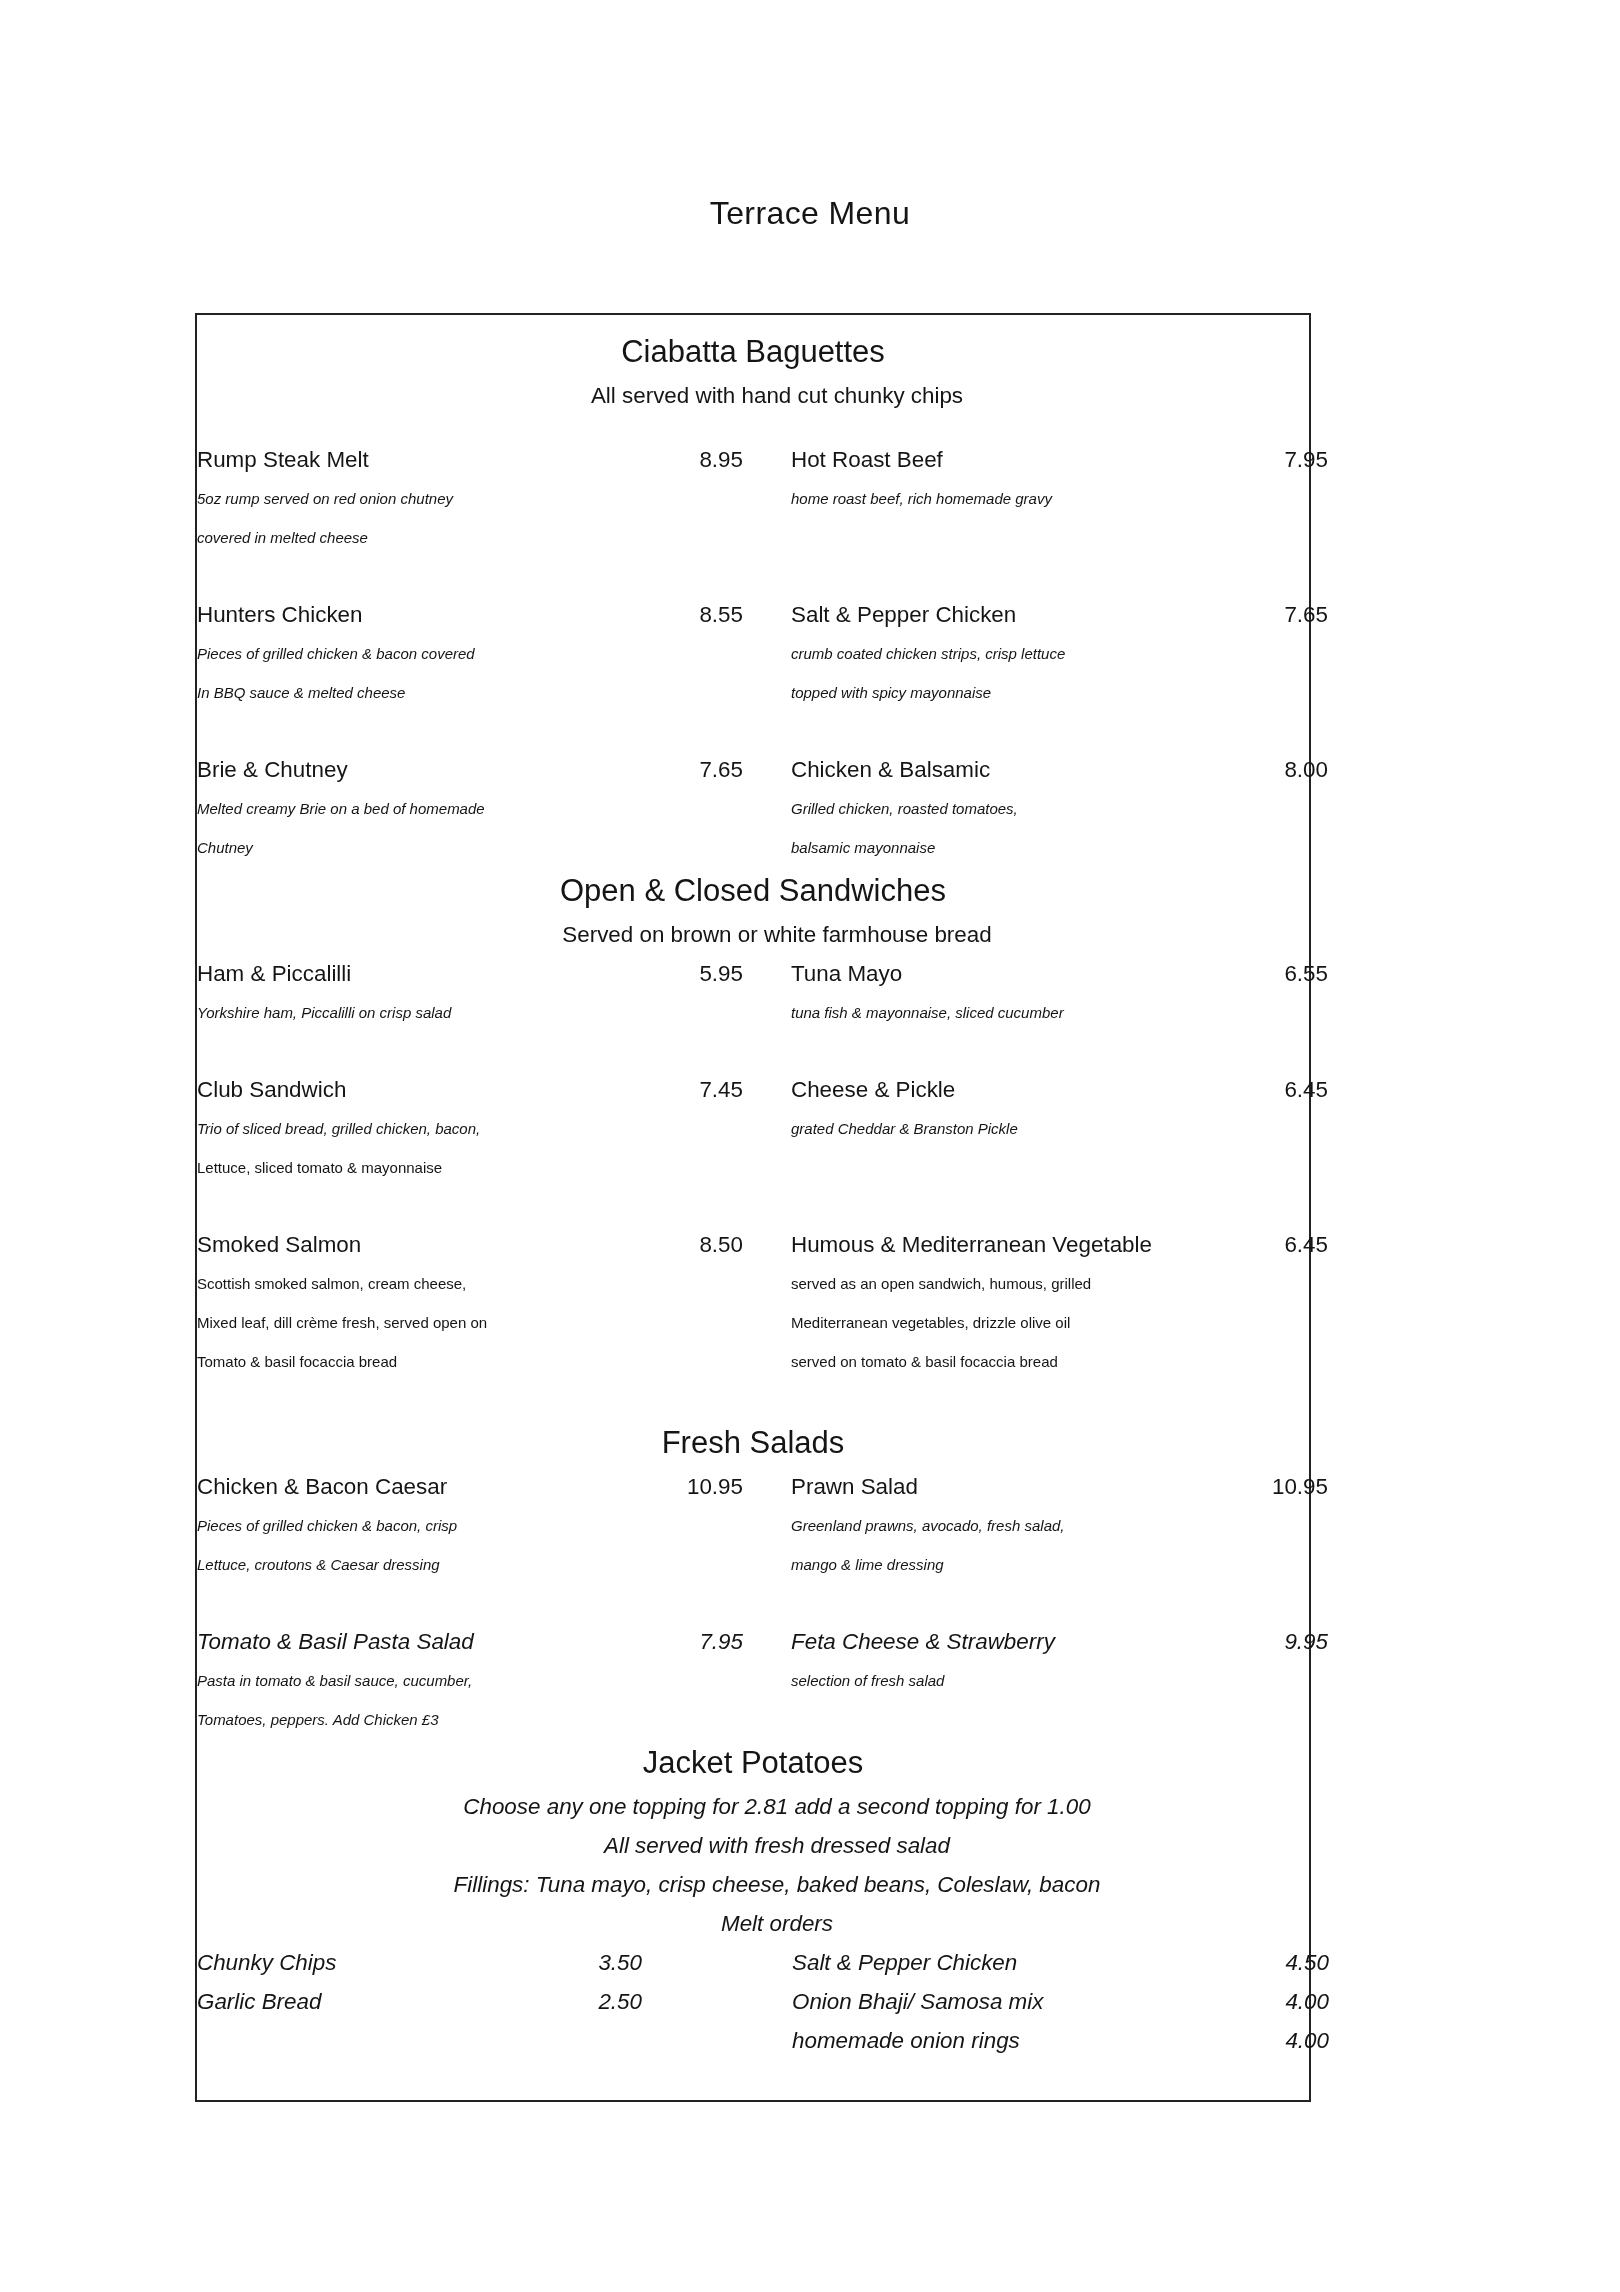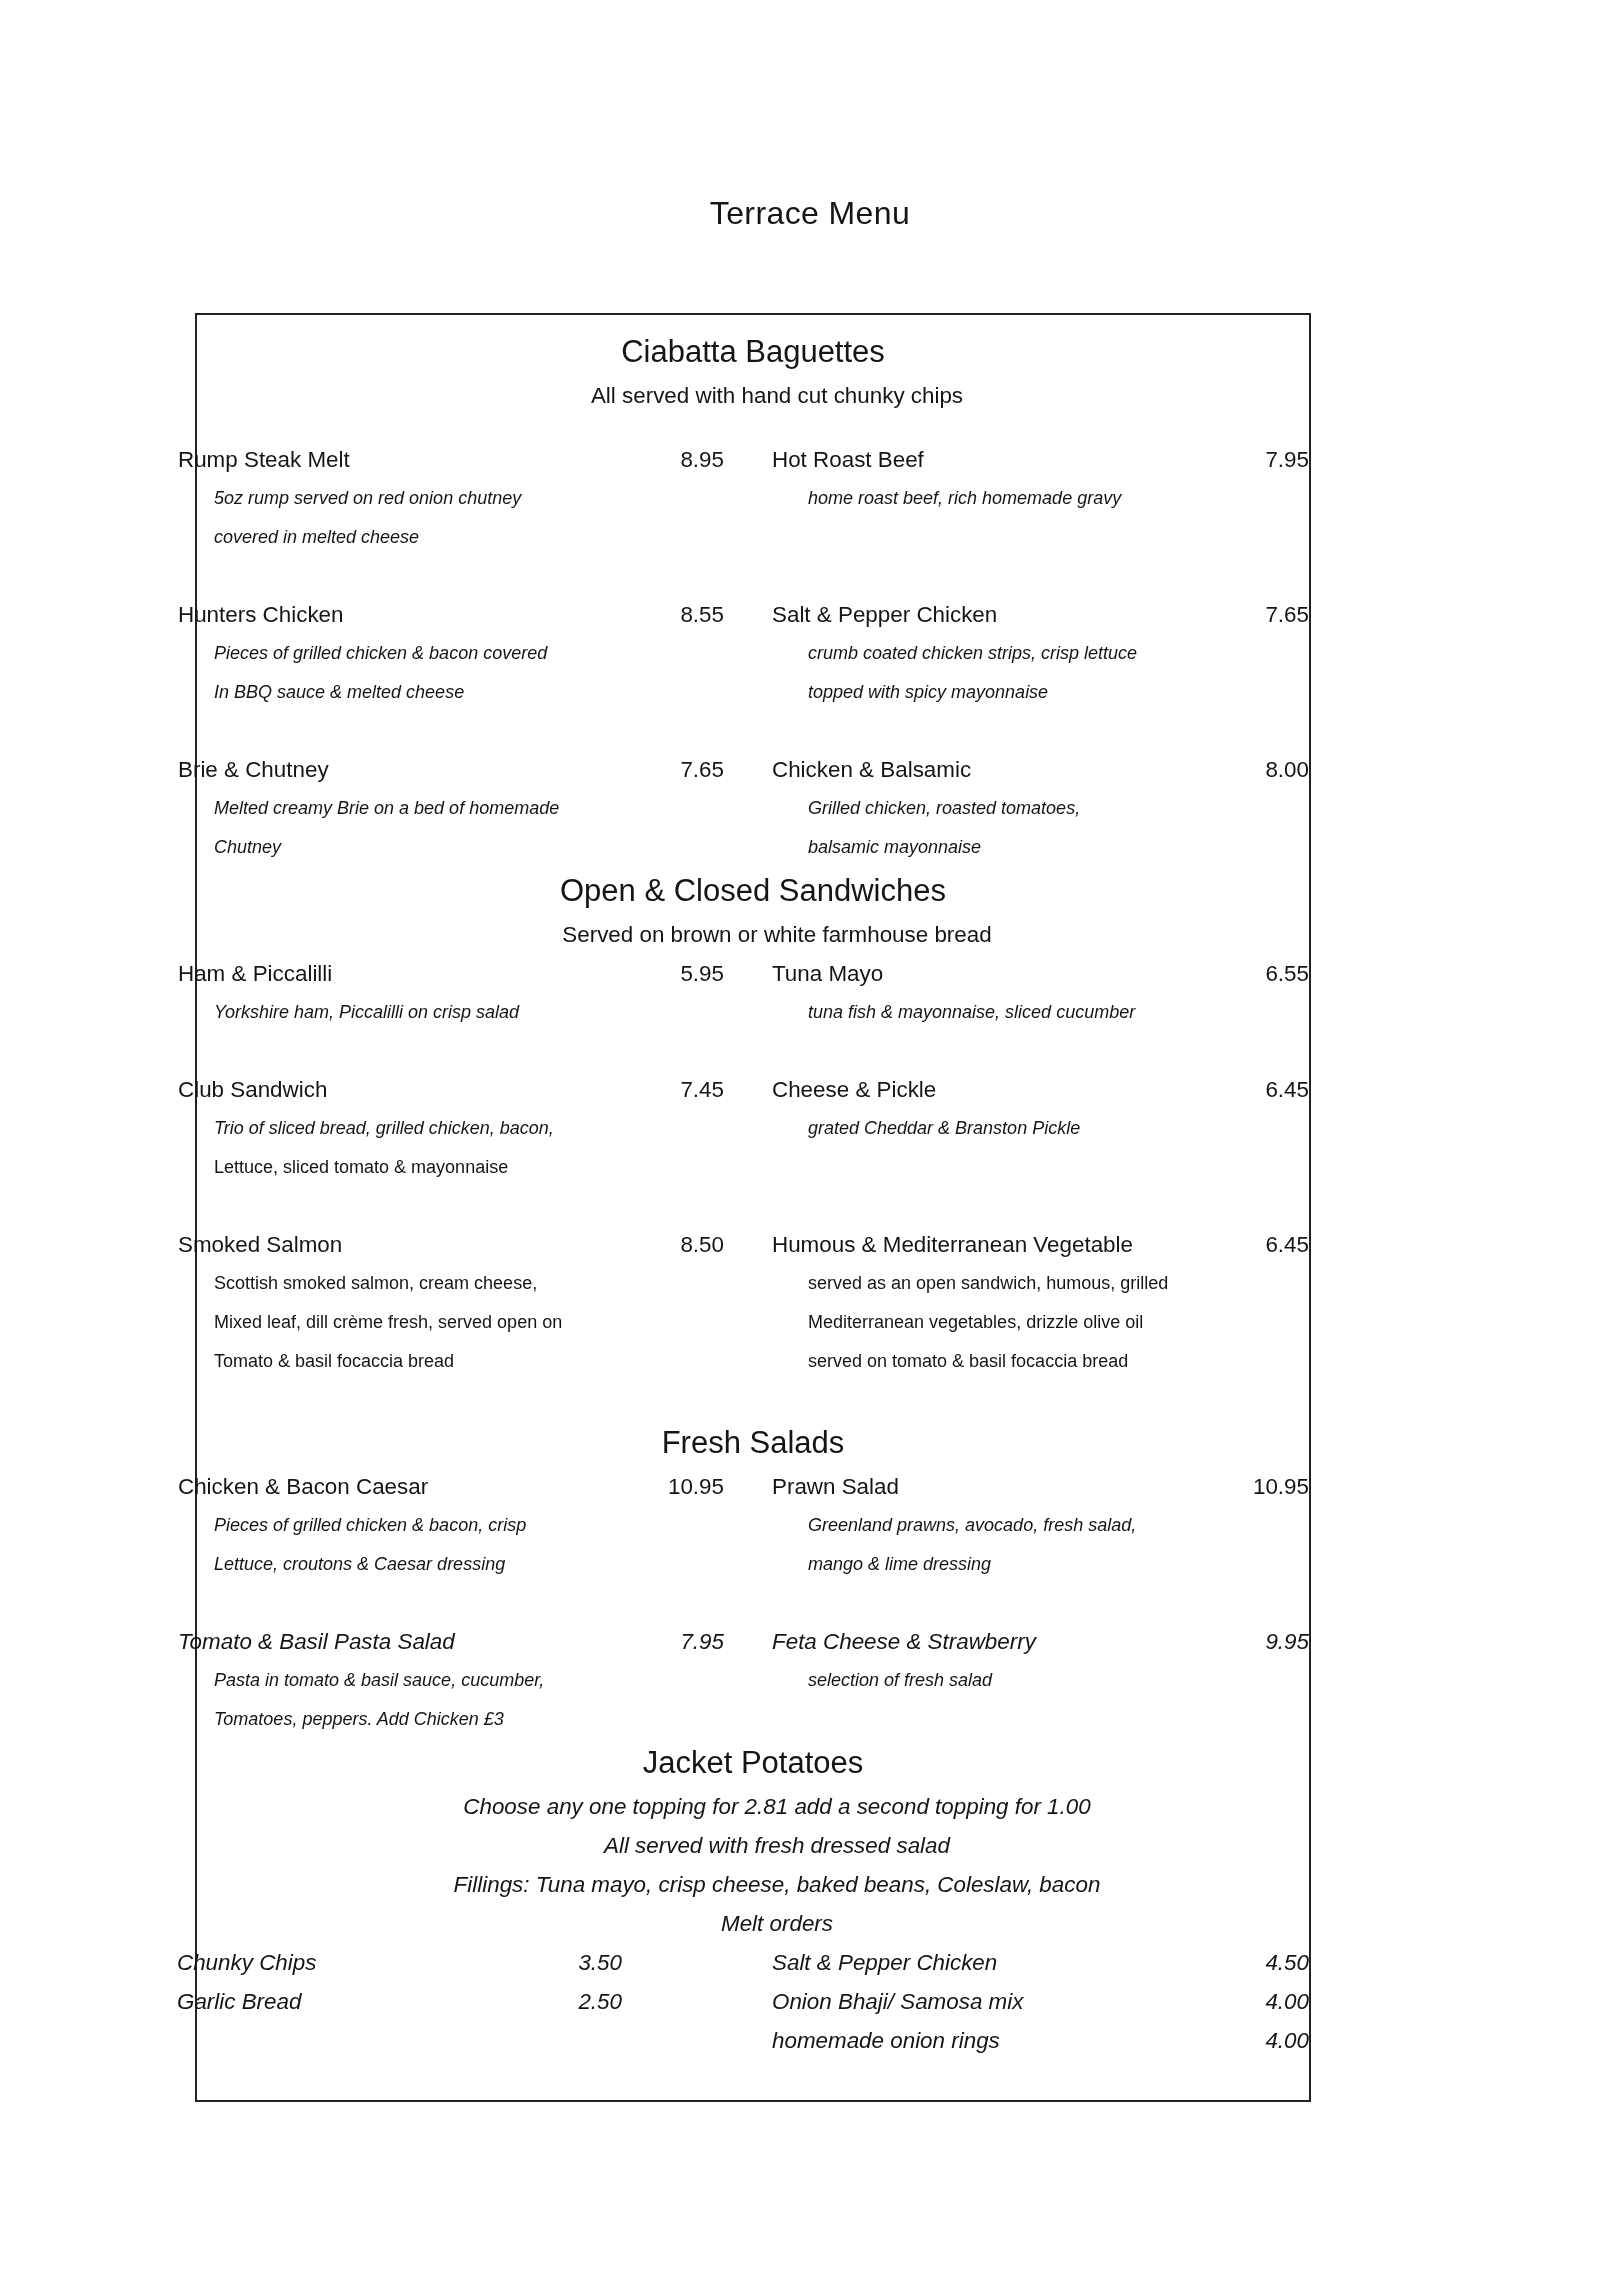--- a/index.html
+++ b/index.html
@@ -45,43 +45,40 @@
   }
   .section-subtitle {
     font-size: 22.4px;
     line-height: 39px;
     text-align: center;
     padding-left: 48px;
   }
   .subtitle-gap { margin-bottom: 25px; }
   .menu-row {
     display: flex;
-    padding-left: 17px;
     margin-bottom: 38px;
-    justify-content: flex-end;
   }
   .menu-row.no-gap { margin-bottom: 0; }
   .cell { width: 546px; flex: 0 0 auto; }
   .cell.right { width: 537px; margin-left: 48px; }
   .menu-row.side-orders { margin-bottom: 0; }
   .menu-row.side-orders .cell.left { width: 445px; }
   .menu-row.side-orders .cell.right { margin-left: 150px; }
   .item-head {
     display: flex;
     justify-content: space-between;
     font-size: 22.4px;
     line-height: 39px;
   }
   .item-name { white-space: nowrap; }
   .item-price { padding-left: 9px; }
   .desc-line {
-    font-size: 18px;
+    font-size: 15px;
     line-height: 39px;
     white-space: nowrap;
-    margin-left: 36px;
   }
   .italic { font-style: italic; }
 </style>
 </head>
 <body>
 
 <div class="page-title">Terrace Menu</div>
 
 <div class="menu-box">
     <div class="menu-section">

